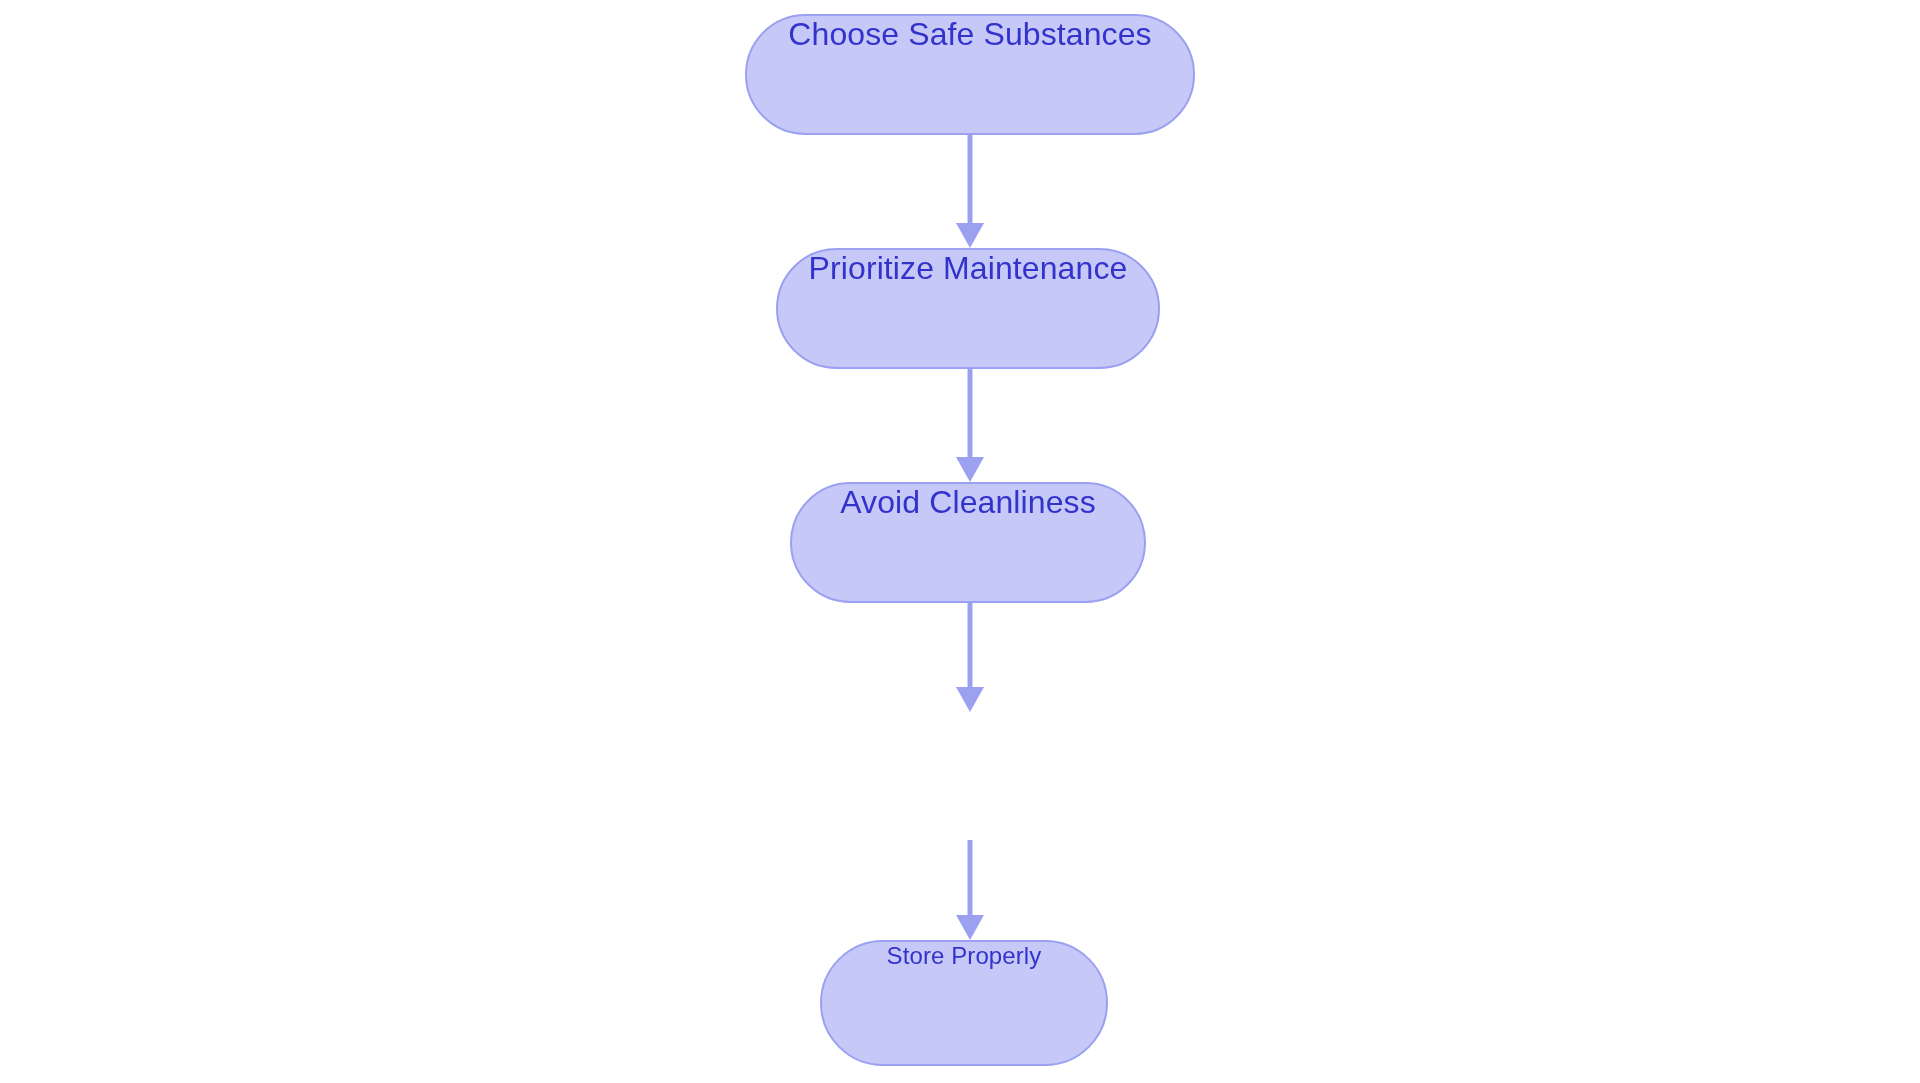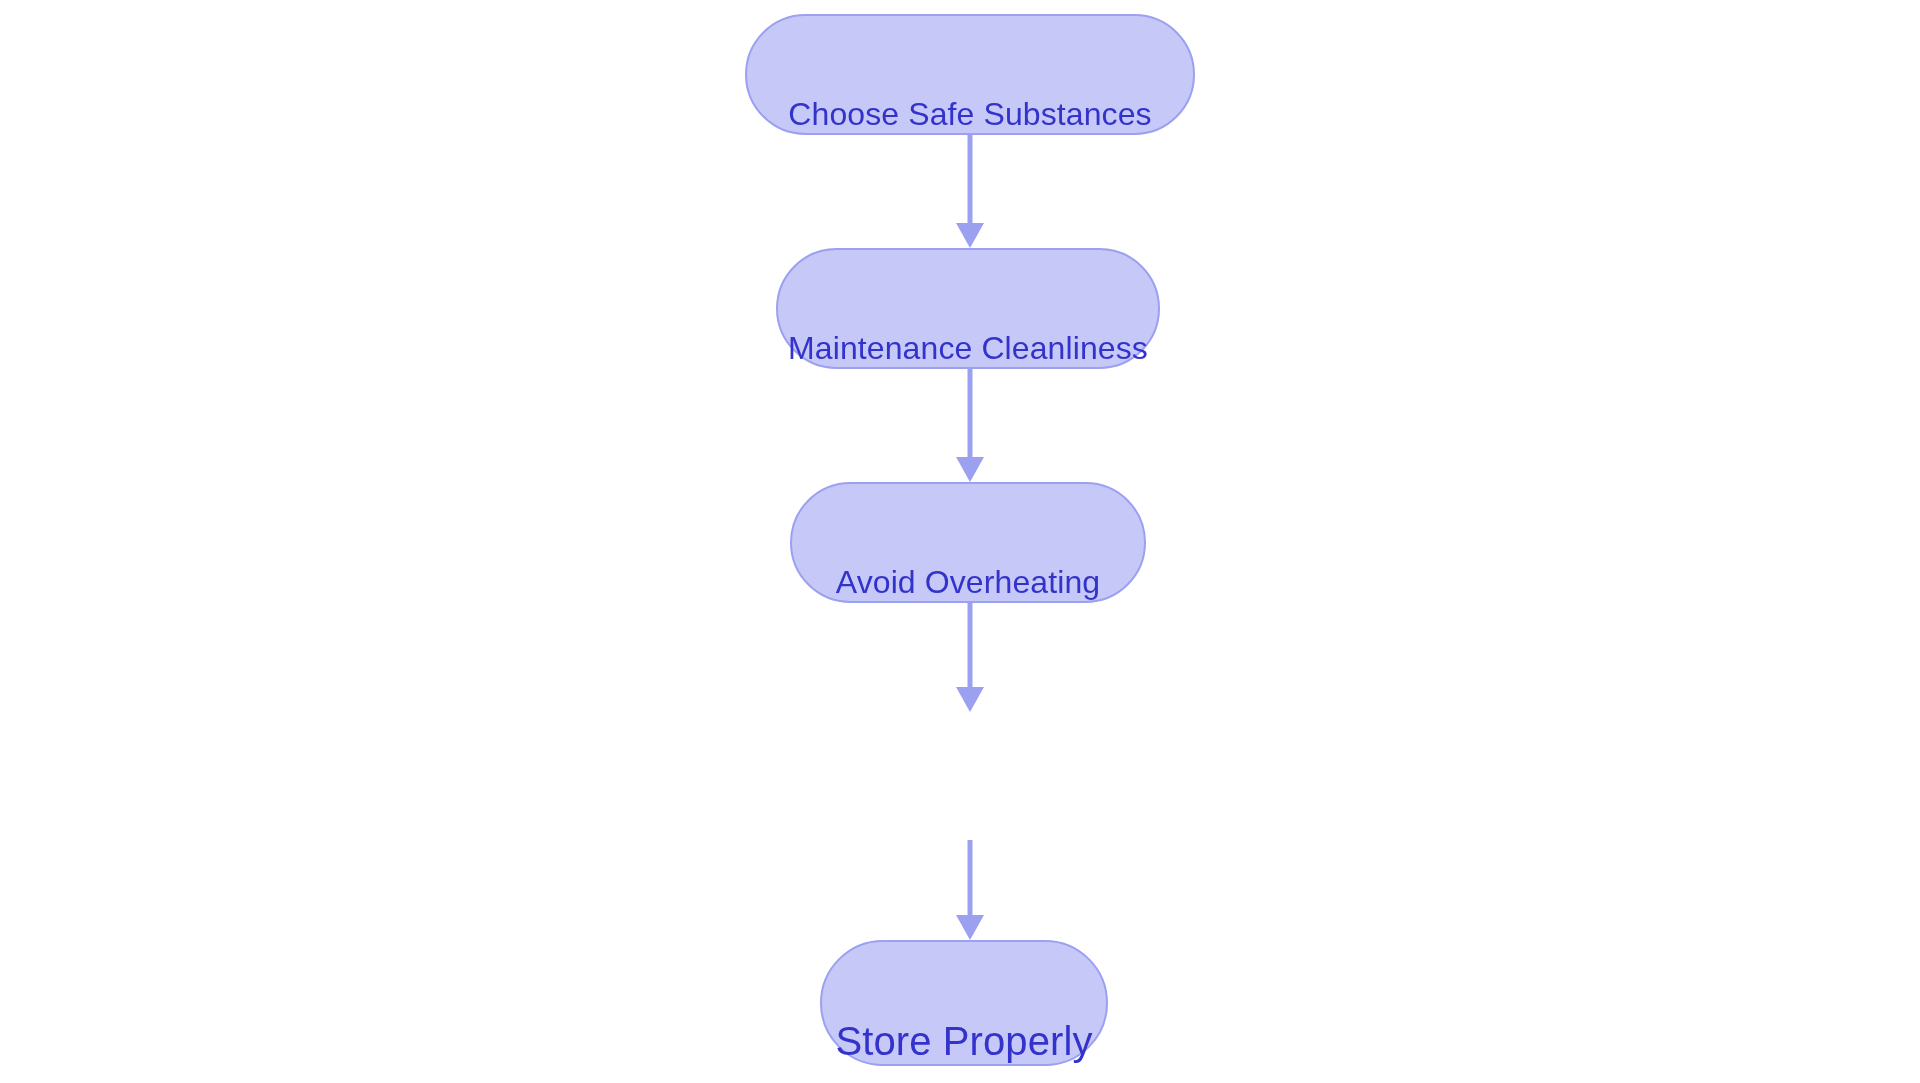--- a/index.html
+++ b/index.html
@@ -20,21 +20,21 @@
     width: 1920px;
     height: 1083px;
     background: #ffffff;
   }
 
   
   .node {
     position: absolute;
     box-sizing: border-box;
     display: flex;
-    align-items: flex-end;
+    align-items: flex-start;
     justify-content: center;
     background: #c6c9f8;
     border: 2px solid #9ba0f0;
     border-radius: 9999px;
     color: #3333cc;
     font-size: 32px;
     font-weight: 400;
     letter-spacing: 0.1px;
     line-height: 1.15;
     white-space: nowrap;
@@ -68,46 +68,46 @@
   </div>
 
   <div class="connector" style="left: 955px; top: 135px; width: 30px; height: 113px;">
     <svg width="30" height="113" viewBox="0 0 30 113" preserveAspectRatio="none">
       <line x1="15" y1="0" x2="15" y2="90" stroke="#9ba0f0" stroke-width="5"></line>
       <polygon points="1,88 29,88 15,113" fill="#9ba0f0"></polygon>
     </svg>
   </div>
 
   <div class="node" style="left: 776px; top: 248px; width: 384px; height: 121px; background: rgb(198, 201, 248); border-color: rgb(155, 160, 240); color: rgb(51, 51, 204); font-size: 32px;">
-    <span class="node-label" style="color: rgb(51, 51, 204); font-size: 32px;">Maintenance Cleanliness</span>
+    <span class="node-label" style="color: rgb(51, 51, 204); font-size: 32px;">Prioritize Maintenance</span>
   </div>
 
   <div class="connector" style="left: 955px; top: 369px; width: 30px; height: 113px;">
     <svg width="30" height="113" viewBox="0 0 30 113" preserveAspectRatio="none">
       <line x1="15" y1="0" x2="15" y2="90" stroke="#9ba0f0" stroke-width="5"></line>
       <polygon points="1,88 29,88 15,113" fill="#9ba0f0"></polygon>
     </svg>
   </div>
 
   <div class="node" style="left: 790px; top: 482px; width: 356px; height: 121px; background: rgb(198, 201, 248); border-color: rgb(155, 160, 240); color: rgb(51, 51, 204); font-size: 32px;">
-    <span class="node-label" style="color: rgb(51, 51, 204); font-size: 32px;">Avoid Overheating</span>
+    <span class="node-label" style="color: rgb(51, 51, 204); font-size: 32px;">Avoid Cleanliness</span>
   </div>
 
   <div class="connector" style="left: 955px; top: 603px; width: 30px; height: 109px;">
     <svg width="30" height="109" viewBox="0 0 30 109" preserveAspectRatio="none">
       <line x1="15" y1="0" x2="15" y2="86" stroke="#9ba0f0" stroke-width="5"></line>
       <polygon points="1,84 29,84 15,109" fill="#9ba0f0"></polygon>
     </svg>
   </div>
 
 
   <div class="connector" style="left: 955px; top: 840px; width: 30px; height: 100px;">
     <svg width="30" height="100" viewBox="0 0 30 100" preserveAspectRatio="none">
       <line x1="15" y1="0" x2="15" y2="77" stroke="#9ba0f0" stroke-width="5"></line>
       <polygon points="1,75 29,75 15,100" fill="#9ba0f0"></polygon>
     </svg>
   </div>
 
   <div class="node" style="left: 820px; top: 940px; width: 288px; height: 126px; background: rgb(198, 201, 248); border-color: rgb(155, 160, 240); color: rgb(51, 51, 204); font-size: 32px;">
-    <span class="node-label" style="color: rgb(51, 51, 204); font-size: 40px;">Store Properly</span>
+    <span class="node-label" style="color: rgb(51, 51, 204); font-size: 24px;">Store Properly</span>
   </div>
 
 </div>
 
 </body></html>

